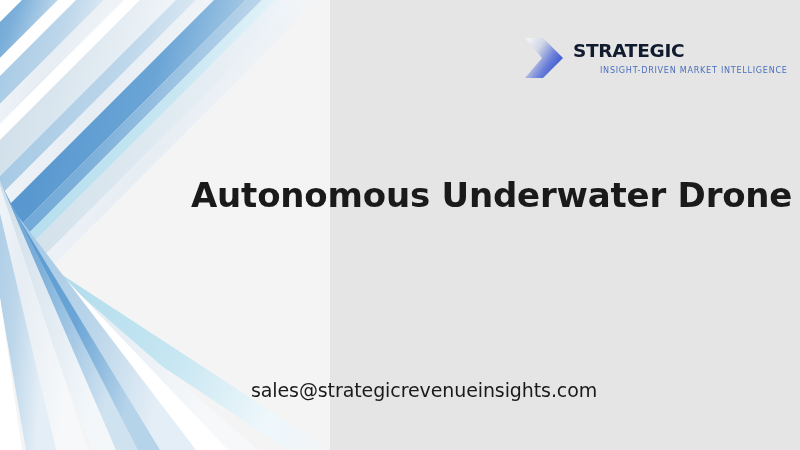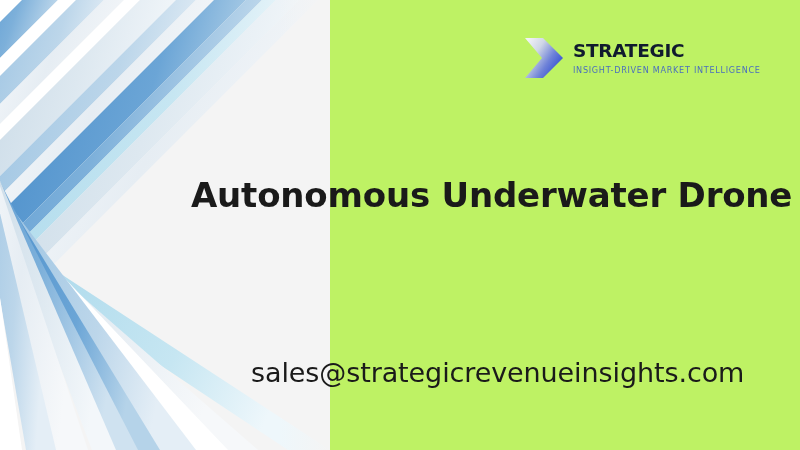--- a/index.html
+++ b/index.html
@@ -5,21 +5,21 @@
   html, body {
     margin: 0;
     padding: 0;
     background: #ffffff;
   }
   #slide {
     position: relative;
     width: 800px;
     height: 450px;
     overflow: hidden;
-    background: #bef264;
+    background: #e5e5e5;
     font-family: "DejaVu Sans", sans-serif;
   }
 
   
   #deco {
     position: absolute;
     left: 0; top: 0;
     width: 330px;
     height: 450px;
     overflow: hidden;
@@ -56,42 +56,43 @@
     white-space: nowrap;
   }
   #logo-tagline {
     font-family: "DejaVu Sans", sans-serif;
     font-size: 8.1px;
     letter-spacing: 0.72px;
     color: #4a6fbd;
     white-space: nowrap;
     margin-top: 5px;
     font-weight: 500;
+    margin-left: 27px;
   }
 
   
   #title {
     position: absolute;
     left: 191px;
     top: 151px;
     font-family: "DejaVu Sans", sans-serif;
     font-size: 34px;
     line-height: 42px;
     color: #1a1a1a;
     white-space: nowrap;
     letter-spacing: -0.2px;
   }
 
   
   #email {
     position: absolute;
     left: 251px;
-    top: 356px;
-    font-family: "DejaVu Sans", sans-serif;
-    font-size: 27px;
+    top: 373px;
+    font-family: "DejaVu Sans", sans-serif;
+    font-size: 19px;
     line-height: 34px;
     color: #1a1a1a;
     white-space: nowrap;
     letter-spacing: -0.1px;
   }
 </style>
 </head>
 <body>
 
 <div id="slide">

